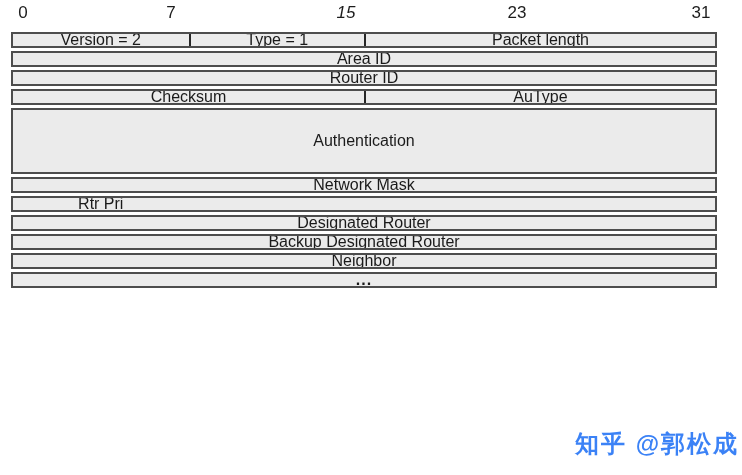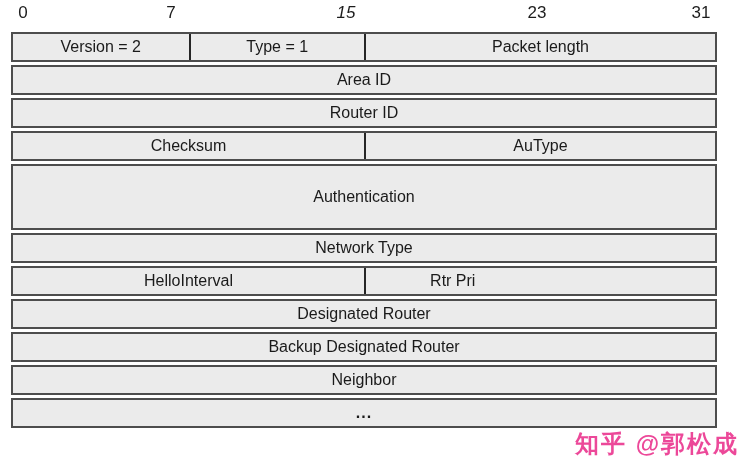--- a/index.html
+++ b/index.html
@@ -17,28 +17,28 @@
   .ruler .bit {
     position: absolute;
     transform: translateX(-50%);
     font-size: 17px;
     color: #1c1c1c;
     top: 0;
   }
   .b0  { left: 12px; }
   .b7  { left: 160px; }
   .b15 { left: 335px; font-style: italic; }
-  .b23 { left: 506px; margin-left: 20px; }
+  .b23 { left: 506px; }
   .b31 { left: 682px; margin-left: 8px; }
 
   
   .ptable { position: absolute; left: 11px; top: 32px; width: 706px; }
   .prow {
     display: flex;
-    height: 30px;
+    height: 16px;
     margin-bottom: 3px;
     background: #ebebeb;
     border: 2px solid #4d4d4d;
   }
   .prow.tall { height: 66px; }
   .cell {
     display: flex;
     align-items: center;
     justify-content: center;
     font-size: 16px;
@@ -64,21 +64,21 @@
     white-space: nowrap;
     z-index: 3;
   }
   .wm-zhihu {
     position: absolute;
     left: 575px;
     top: 428px;
     font-size: 24px;
     font-weight: bold;
     letter-spacing: 2px;
-    color: #ec4899;
+    color: #3b82f6;
     text-shadow: 1px 1px 0 #ffffff, -1px -1px 0 #ffffff, 1px -1px 0 #ffffff,
                  -1px 1px 0 #ffffff, 2px 2px 0 #ffffff;
     white-space: nowrap;
     z-index: 4;
   }
 </style>
 </head>
 <body>
 
 <div class="canvas">
@@ -110,25 +110,24 @@
     <div class="prow">
       <div class="cell w50">Checksum</div>
       <div class="cell w50">AuType</div>
     </div>
 
     <div class="prow tall">
       <div class="cell w100">Authentication</div>
     </div>
 
     <div class="prow">
-      <div class="cell w100">Network Type</div>
+      <div class="cell w100">Network Mask</div>
     </div>
 
     <div class="prow">
-      <div class="cell w50">HelloInterval</div>
       <div class="cell w25">Rtr Pri</div>
     </div>
 
 
     <div class="prow">
       <div class="cell w100">Designated Router</div>
     </div>
 
     <div class="prow">
       <div class="cell w100">Backup Designated Router</div>

